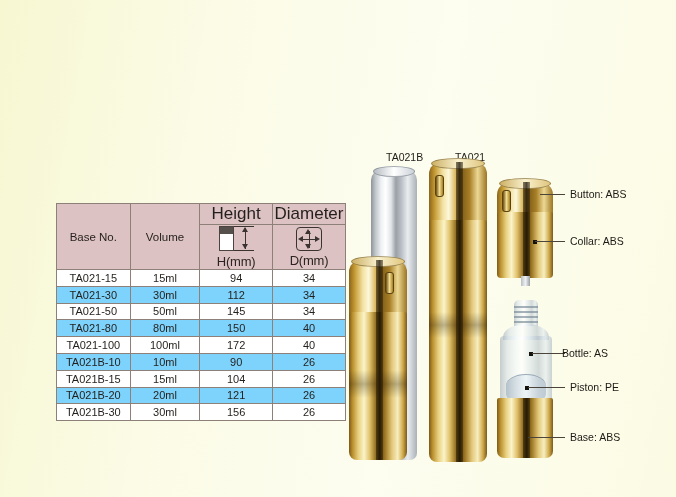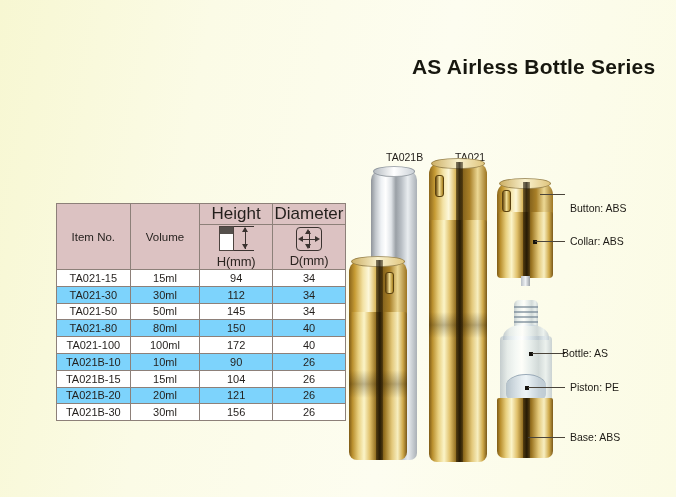--- a/index.html
+++ b/index.html
@@ -255,27 +255,26 @@
   
   .callout { position: absolute; font-size: 10.5px; color: #1d1a15; white-space: nowrap; }
   .lead-line { position: absolute; height: 1px; background: #4a443a; }
   .anchor-dot { position: absolute; width: 4px; height: 4px; background: #14120d; }
 </style>
 </head>
 <body>
 
 <div id="page">
 
-  <div class="title">AS Airless Bottle Series</div>
 
   <div class="table-wrap">
     <table class="spec">
       <thead>
         <tr>
-          <th class="hdr hdr-span col-item" rowspan="2">Item No.</th>
+          <th class="hdr hdr-span col-item" rowspan="2">Base No.</th>
           <th class="hdr hdr-span col-vol" rowspan="2">Volume</th>
           <th class="hdr hdr-top col-h">Height</th>
           <th class="hdr hdr-top col-d">Diameter</th>
         </tr>
         <tr>
           <th class="hdr hdr-icon">
             <div class="icon-cell-inner">
               <div class="h-icon">
                 <div class="btl"></div>
                 <div class="btl-cap"></div>
@@ -426,21 +425,21 @@
           <div class="shine-stripe"></div>
         </div>
     </div>
 
     <div class="anchor-dot" style="left:188px; top:100px;"></div>
     <div class="anchor-dot" style="left:184px; top:212px;"></div>
     <div class="anchor-dot" style="left:180px; top:246px;"></div>
   </div>
 
   <div class="lead-line" style="left:540px; top:194px; width:25px;"></div>
-  <div class="callout" style="left:570px; top:188px;margin-top:14px;">Button: ABS</div>
+  <div class="callout" style="left:570px; top:188px;">Button: ABS</div>
 
   <div class="lead-line" style="left:535px; top:241px; width:30px;"></div>
   <div class="callout" style="left:570px; top:235px;">Collar: ABS</div>
 
   <div class="lead-line" style="left:532px; top:353px; width:33px;"></div>
   <div class="callout" style="left:562px; top:347px;">Bottle: AS</div>
 
   <div class="lead-line" style="left:528px; top:387px; width:37px;"></div>
   <div class="callout" style="left:570px; top:381px;">Piston: PE</div>
 

